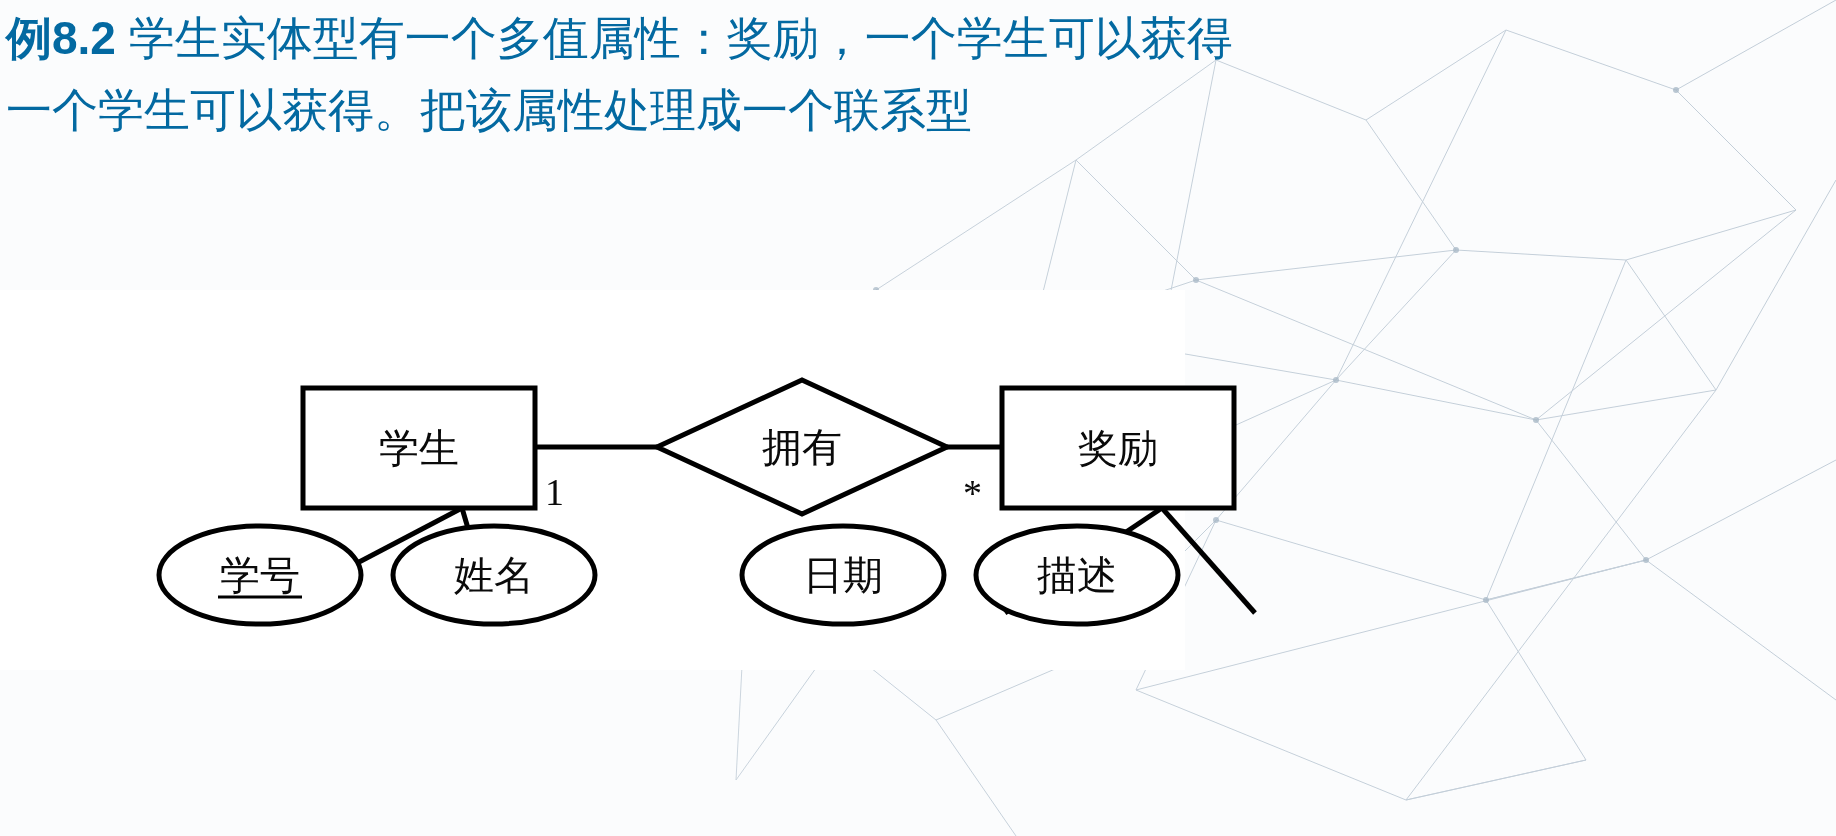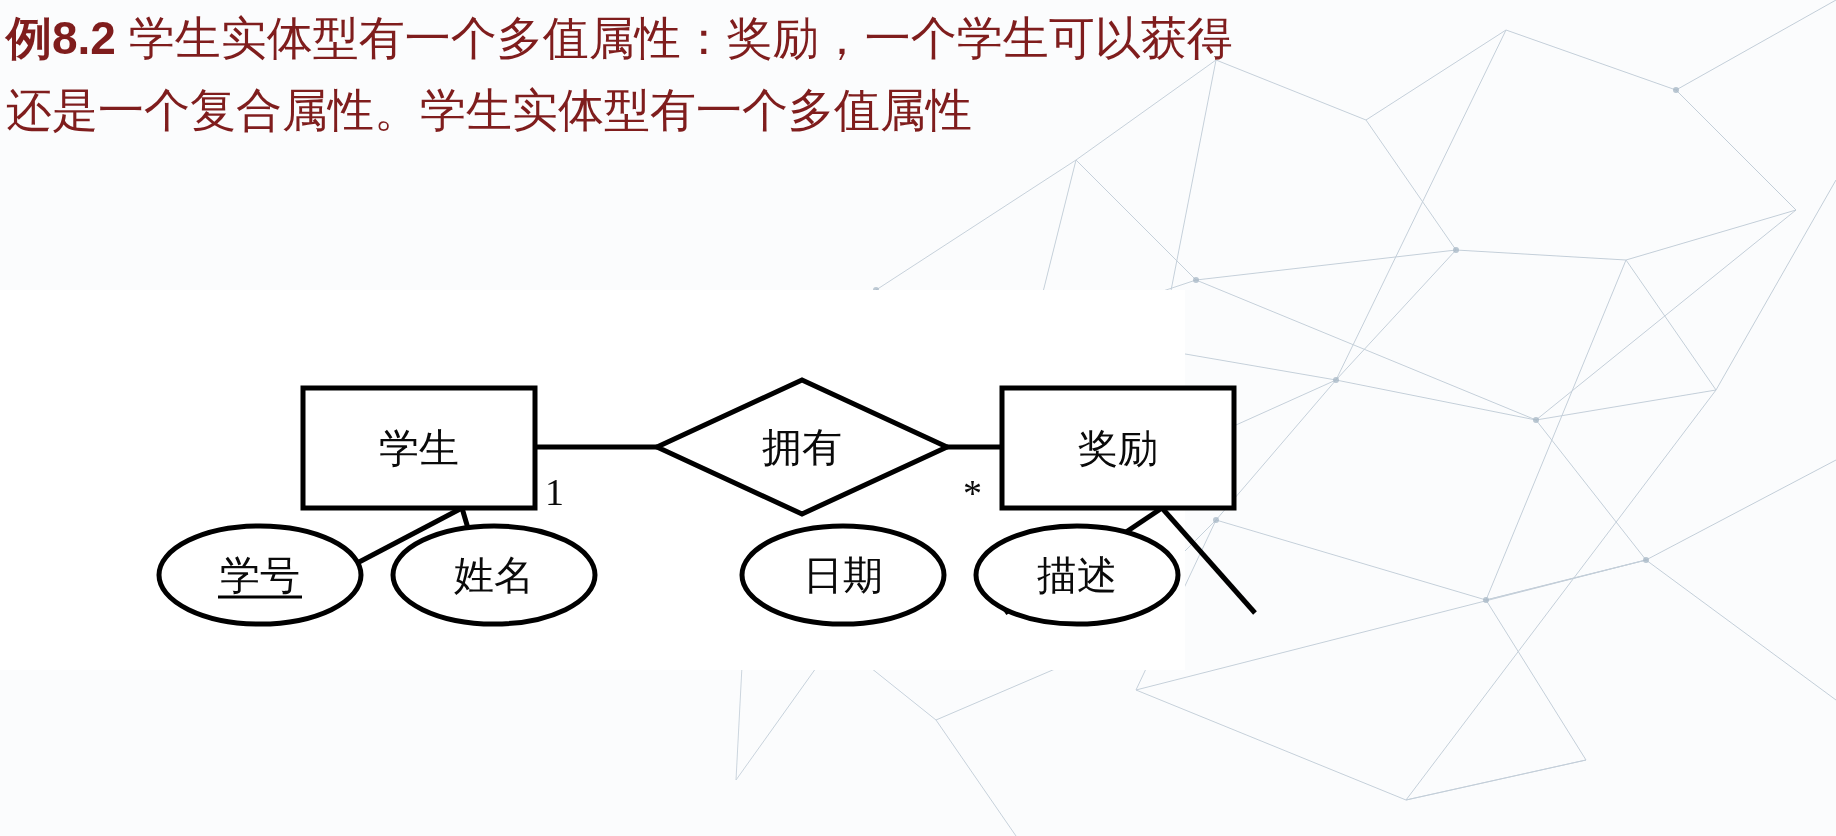--- a/index.html
+++ b/index.html
@@ -35,21 +35,21 @@
 
   
   .text-block {
     position: absolute;
     left: 6px;
     top: 2px;
     width: 1500px;
     z-index: 3;
   }
   .line {
-    color: #7f1d1d;
+    color: #0369a1;
     font-size: 46px;
     line-height: 72px;
     white-space: nowrap;
     letter-spacing: 0px;
   }
   .line .lead {
     font-weight: bold;
     font-size: 46px;
   }
   .line .body {
@@ -156,21 +156,21 @@
     </g>
   </svg>
 
   <div id="bg-white-panel"></div>
 
   <div class="text-block">
     <div class="line">
       <span class="lead">例8.2</span><span class="body">  学生实体型有一个多值属性：奖励，一个学生可以获得</span>
     </div>
     <div class="line">
-      <span class="body">还是一个复合属性。学生实体型有一个多值属性</span>
+      <span class="body">一个学生可以获得。把该属性处理成一个联系型</span>
     </div>
   </div>
 
   <svg id="er-diagram" viewBox="0 0 1836 836">
 
     <line class="er-line" x1="535" y1="447" x2="657" y2="447"></line>
 
     <line class="er-line" x1="947" y1="447" x2="1002" y2="447"></line>
 
     <line class="er-line" x1="462" y1="508" x2="262" y2="613"></line>

